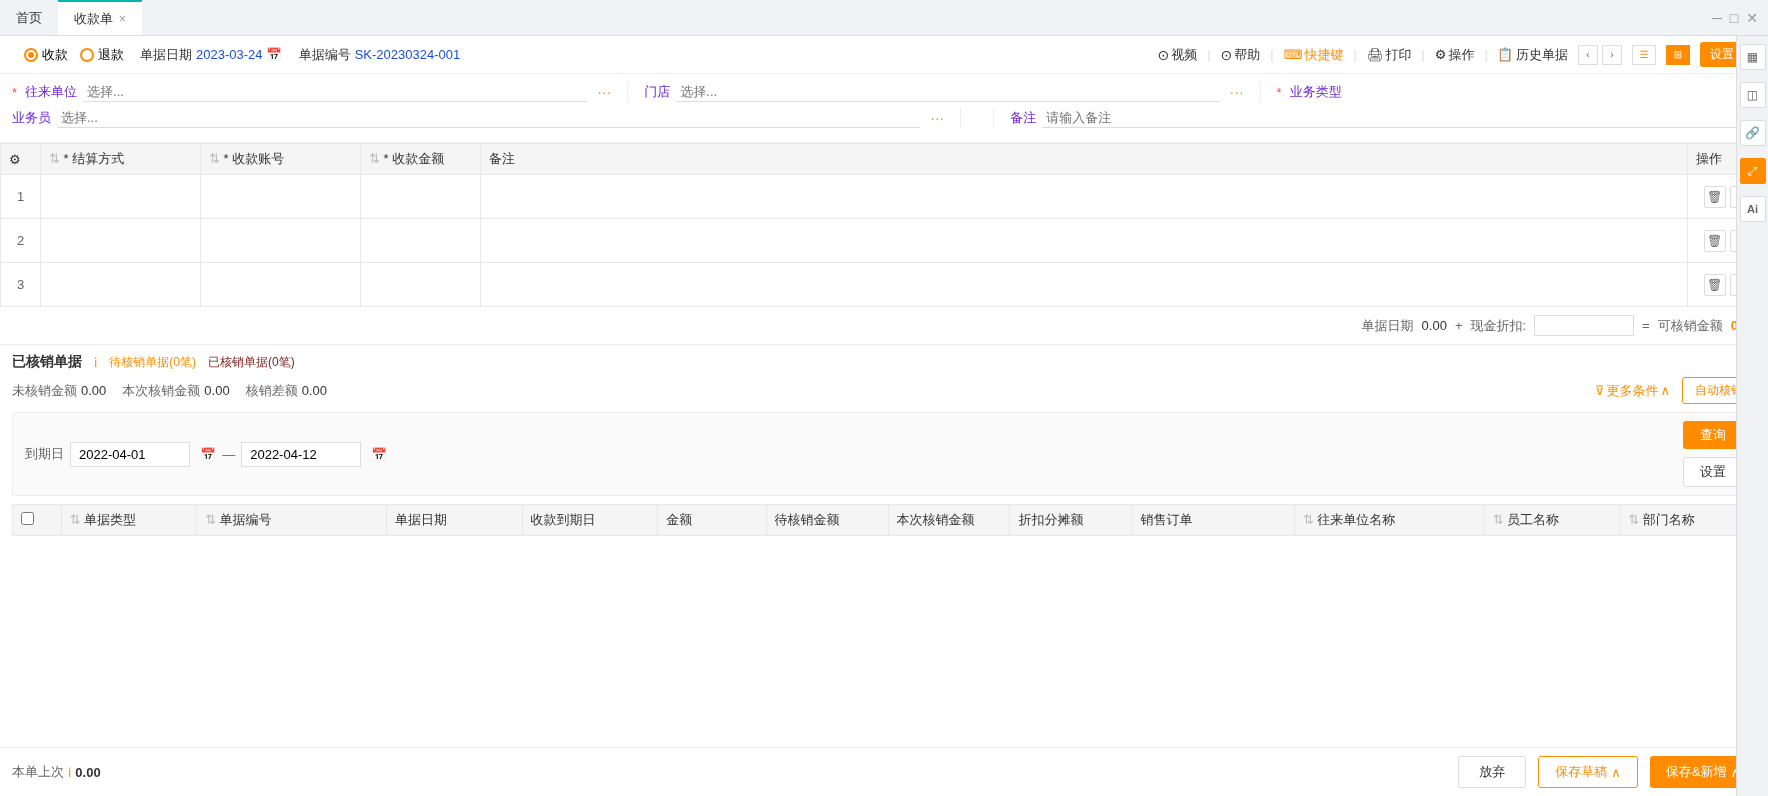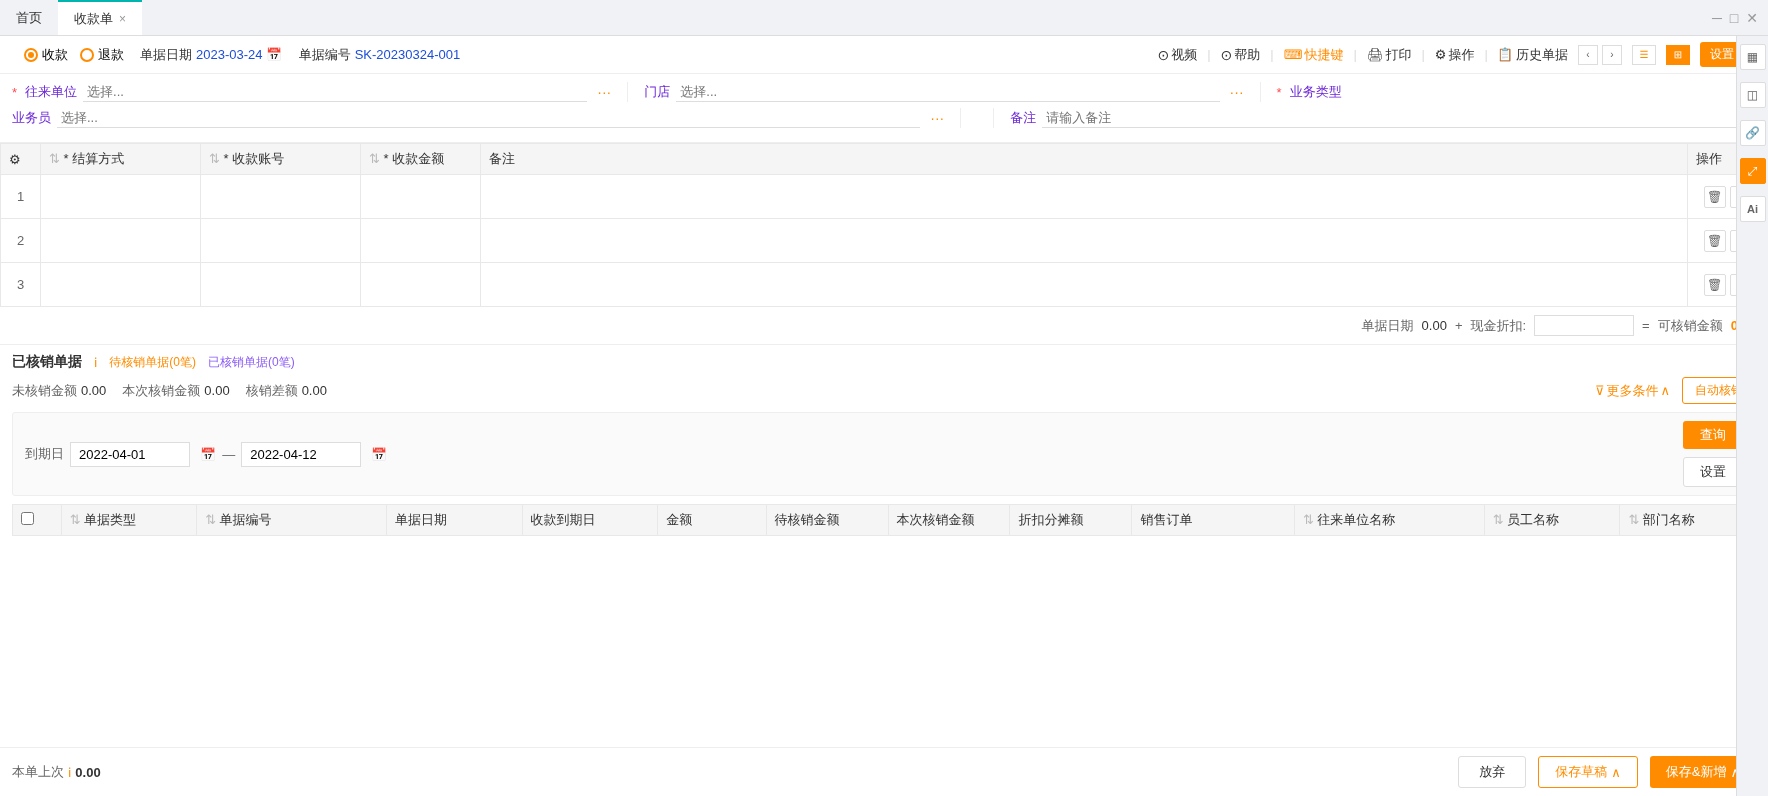--- a/index.html
+++ b/index.html
@@ -79,21 +79,21 @@
     .summary-row { display: flex; align-items: center; justify-content: flex-end; padding: 8px 12px; gap: 8px; border-bottom: 1px solid #eee; flex-shrink: 0; }
     .summary-label { color: #666; }
     .summary-value { color: #333; font-weight: 500; }
     .summary-orange { color: #ff8c00; font-weight: bold; }
     .discount-input { width: 100px; border: 1px solid #ddd; padding: 2px 6px; outline: none; }
 
     
     .verify-section { padding: 8px 12px; flex: 1; overflow: hidden; display: flex; flex-direction: column; }
     .verify-header { display: flex; align-items: center; gap: 12px; margin-bottom: 6px; flex-shrink: 0; }
     .verify-title { font-weight: bold; color: #333; font-size: 14px; }
-    .verify-tab { color: #8b5cf6; cursor: pointer; font-size: 12px; }
+    .verify-tab { color: #7f1d1d; cursor: pointer; font-size: 12px; }
     .stat-item { display: flex; align-items: center; gap: 4px; }
     .stat-label { color: #666; }
     .stat-value { color: #333; }
     .filter-link { color: #ff8c00; cursor: pointer; font-size: 12px; display: flex; align-items: center; gap: 2px; }
     .auto-btn { background: #fff; border: 1px solid #ff8c00; color: #ff8c00; padding: 4px 12px; border-radius: 3px; cursor: pointer; font-size: 12px; }
 
     
     .filter-row { display: flex; align-items: center; gap: 12px; margin-bottom: 8px; flex-shrink: 0; background: #fafafa; padding: 8px 12px; border: 1px solid #eee; border-radius: 3px; }
     .filter-field { display: flex; align-items: center; gap: 6px; }
     .filter-label { color: #666; white-space: nowrap; }

